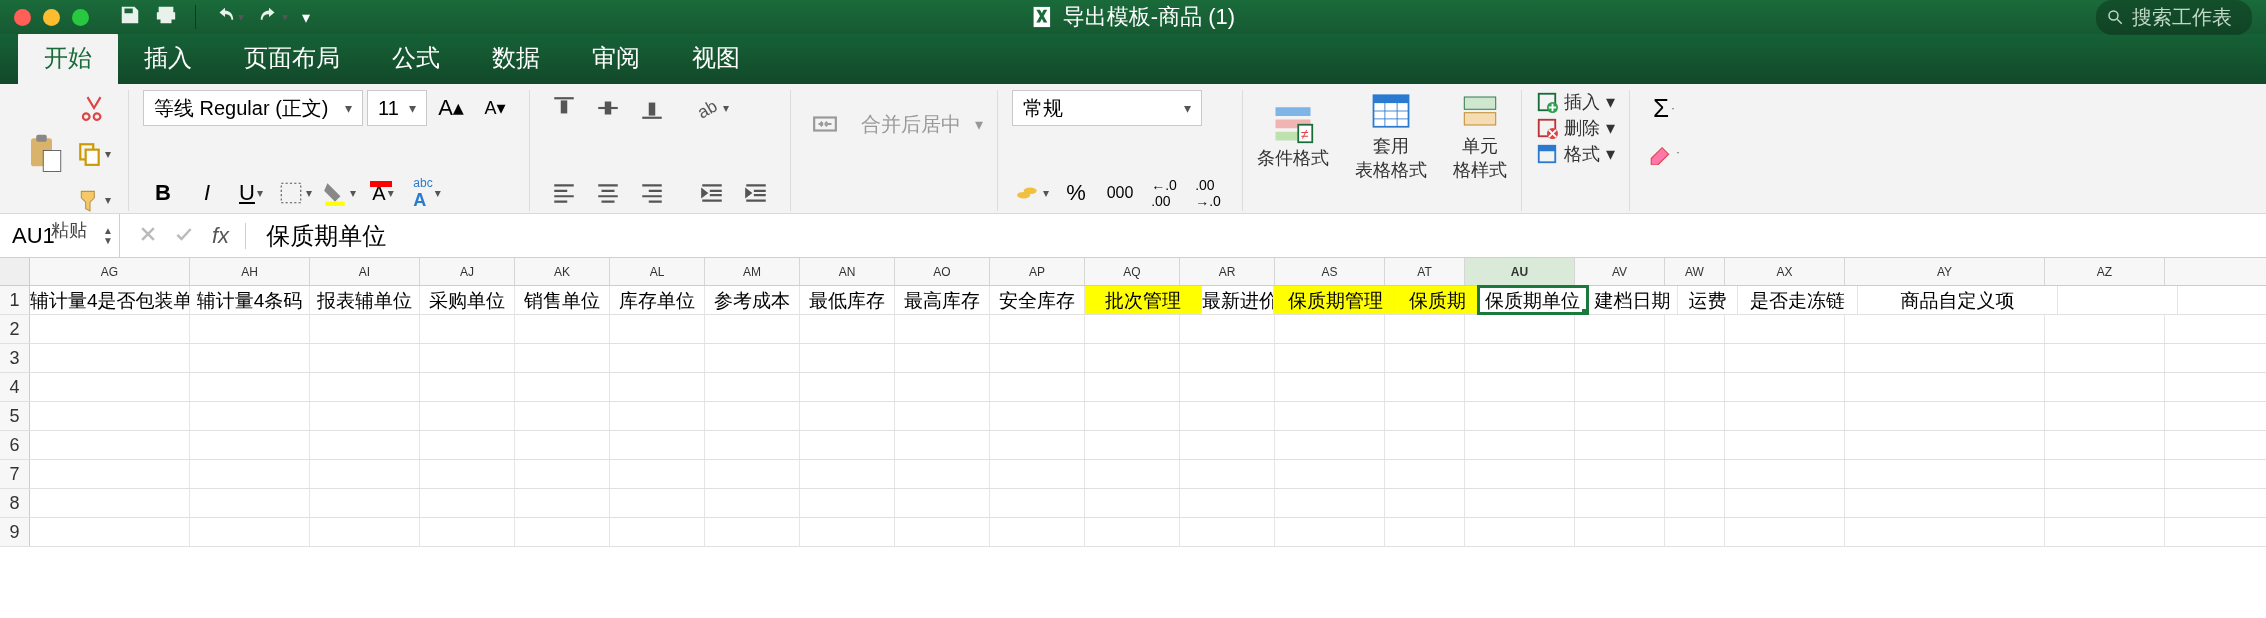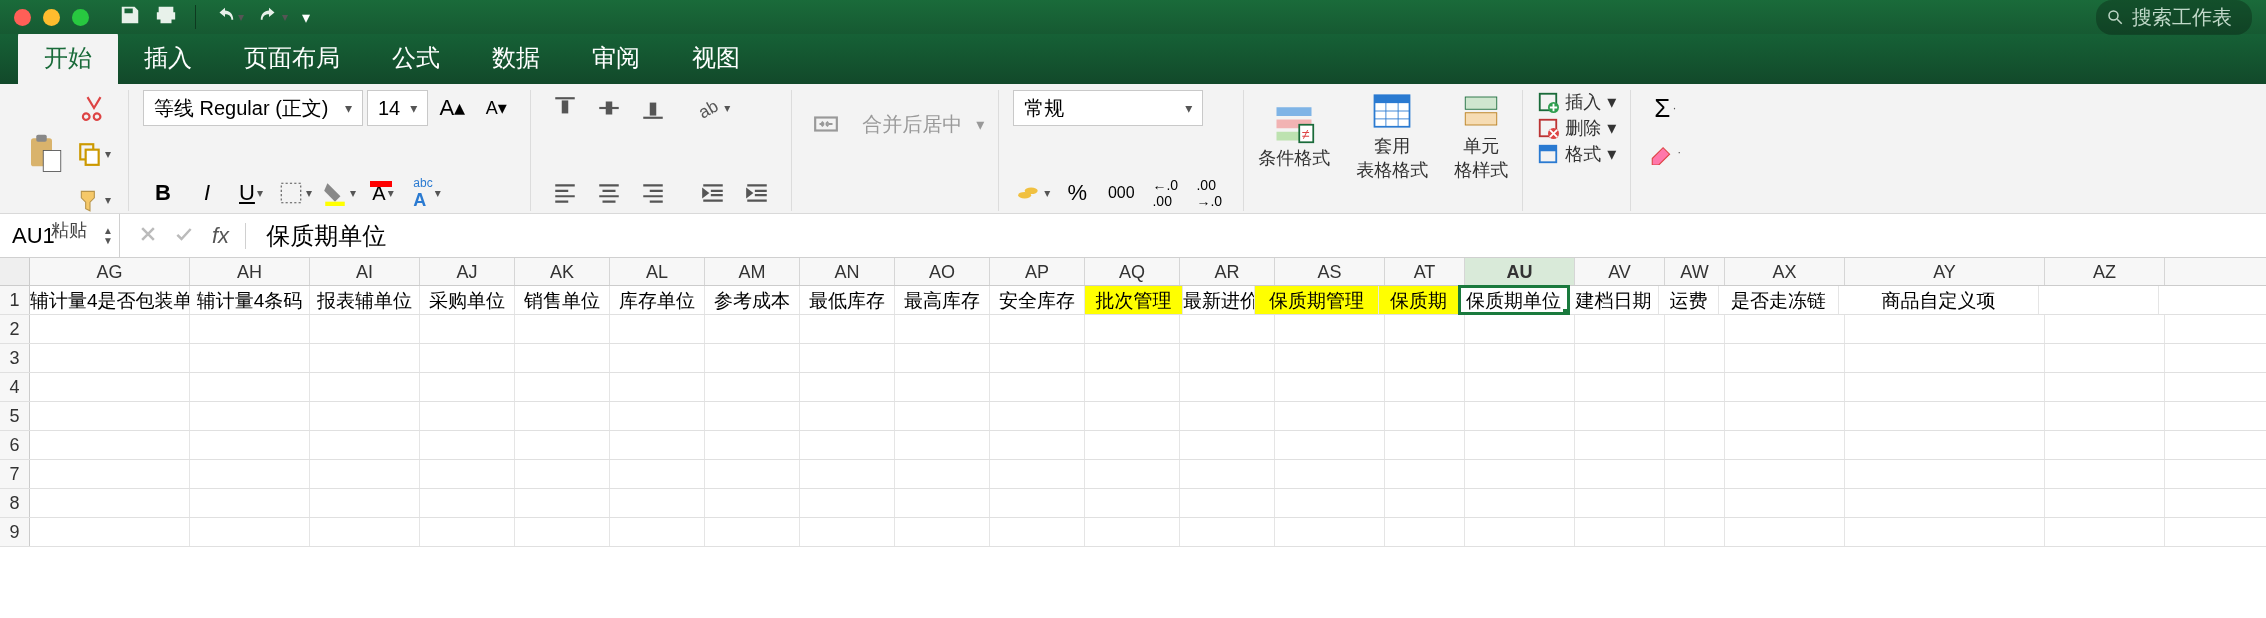--- a/index.html
+++ b/index.html
@@ -50,21 +50,21 @@
 .namebox .spin{position:absolute;right:6px;display:flex;flex-direction:column;font-size:10px;color:#555;line-height:10px;}
 .fxbtns{display:flex;align-items:center;gap:16px;padding:0 18px;color:#999;}
 .fxbtns svg{width:20px;height:20px;}
 .fx{font-style:italic;font-size:22px;color:#555;margin-right:10px;border-right:1px solid #d0d0d0;padding-right:16px;}
 .fcontent{font-size:24px;padding-left:10px;}
 
 
 .grid { position:relative; }
 .colhdr { display:flex; height:28px; background:#f7f7f7; border-bottom:1px solid #ccc;}
 .corner{width:30px;border-right:1px solid #ccc;background:#efefef;}
-.ch{border-right:1px solid #d6d6d6;text-align:center;font-size:18px;color:#333;line-height:28px;background:#f7f7f7;}
+.ch{border-right:1px solid #d6d6d6;text-align:center;font-size:12px;color:#333;line-height:28px;background:#f7f7f7;}
 .ch.sel{background:#d9ead9;font-weight:600;}
 .rows{display:flex;flex-direction:column;}
 .row{display:flex;height:29px;border-bottom:1px solid #e0e0e0;}
 .rh{width:30px;background:#f7f7f7;border-right:1px solid #ccc;text-align:center;font-size:18px;color:#333;line-height:29px;}
 .cell{border-right:1px solid #e5e5e5;font-size:19px;line-height:29px;text-align:center;white-space:nowrap;overflow:hidden;}
 .cell.hl{background:#ffff00;}
 .cell.selcell{outline:3px solid #1a7a3d;outline-offset:-2px;position:relative;}
 .cell.selcell::after{content:"";position:absolute;right:-3px;bottom:-3px;width:8px;height:8px;background:#1a7a3d;}
 </style>
 </head>
@@ -91,20 +91,27 @@
         <span class="arr">▾</span>
       </span>
     <span class="split">
         <svg viewBox="0 0 24 24">
           <path fill="#e8f1ea" d="M12 5V2l6 5-6 5V9c-4 0-7 2-7 6H3c0-6 4-10 9-10z"></path>
         </svg>
         <span class="arr">▾</span>
       </span>
     <span style="font-size:16px;">▾</span>
   </div>
+  <div class="titlecenter">
+    <svg viewBox="0 0 24 24">
+        <rect width="18" height="22" x="3" y="1" fill="#fff"></rect>
+        <path fill="#1a6b3a" d="M6 4h4l2 4 2-4h4l-4 7 4 7h-4l-2-4-2 4H6l4-7z"></path>
+      </svg>
+    <span>导出模板-商品 (1)</span>
+  </div>
   <div class="searchbox">
     <svg viewBox="0 0 24 24">
         <circle cx="10" cy="10" r="6" fill="none" stroke="#c0d8c8" stroke-width="2"></circle>
         <line x1="15" y1="15" x2="21" y2="21" stroke="#c0d8c8" stroke-width="2"></line>
       </svg>
     <span>搜索工作表</span>
   </div>
 </div>
 
 <div class="tabsrow" id="tabsrow">
@@ -152,21 +159,21 @@
     <div class="glabel">粘贴</div>
   </div>
 
   <div class="group">
     <div class="grow rowgap">
       <div class="combo wide">
           <span>等线 Regular (正文)</span>
           <span class="arr">▾</span>
         </div>
       <div class="combo">
-          <span>14</span>
+          <span>11</span>
           <span class="arr">▾</span>
         </div>
       <span class="iconbtn split">
           <span style="font-size:22px;">A▴</span>
         </span>
       <span class="iconbtn split">
           <span style="font-size:18px;">A▾</span>
         </span>
     </div>
     <div class="grow rowgap" style="margin-top:6px;">
@@ -442,21 +449,21 @@
         <div class="cell" style="width: 160px;">辅计量4是否包装单位</div>
         <div class="cell" style="width: 120px;">辅计量4条码</div>
         <div class="cell" style="width: 110px;">报表辅单位</div>
         <div class="cell" style="width: 95px;">采购单位</div>
         <div class="cell" style="width: 95px;">销售单位</div>
         <div class="cell" style="width: 95px;">库存单位</div>
         <div class="cell" style="width: 95px;">参考成本</div>
         <div class="cell" style="width: 95px;">最低库存</div>
         <div class="cell" style="width: 95px;">最高库存</div>
         <div class="cell" style="width: 95px;">安全库存</div>
-        <div class="cell hl" style="width: 98px;">批次管理</div>
+        <div class="cell hl" style="width: 117px;">批次管理</div>
         <div class="cell" style="width: 72px;">最新进价</div>
         <div class="cell hl" style="width: 124px;">保质期管理</div>
         <div class="cell hl" style="width: 80px;">保质期</div>
         <div class="cell selcell" style="width: 110px;">保质期单位</div>
         <div class="cell" style="width: 90px;">建档日期</div>
         <div class="cell" style="width: 60px;">运费</div>
         <div class="cell" style="width: 120px;">是否走冻链</div>
         <div class="cell" style="width: 200px;">商品自定义项</div>
         <div class="cell" style="width: 120px;"></div>
       </div>

